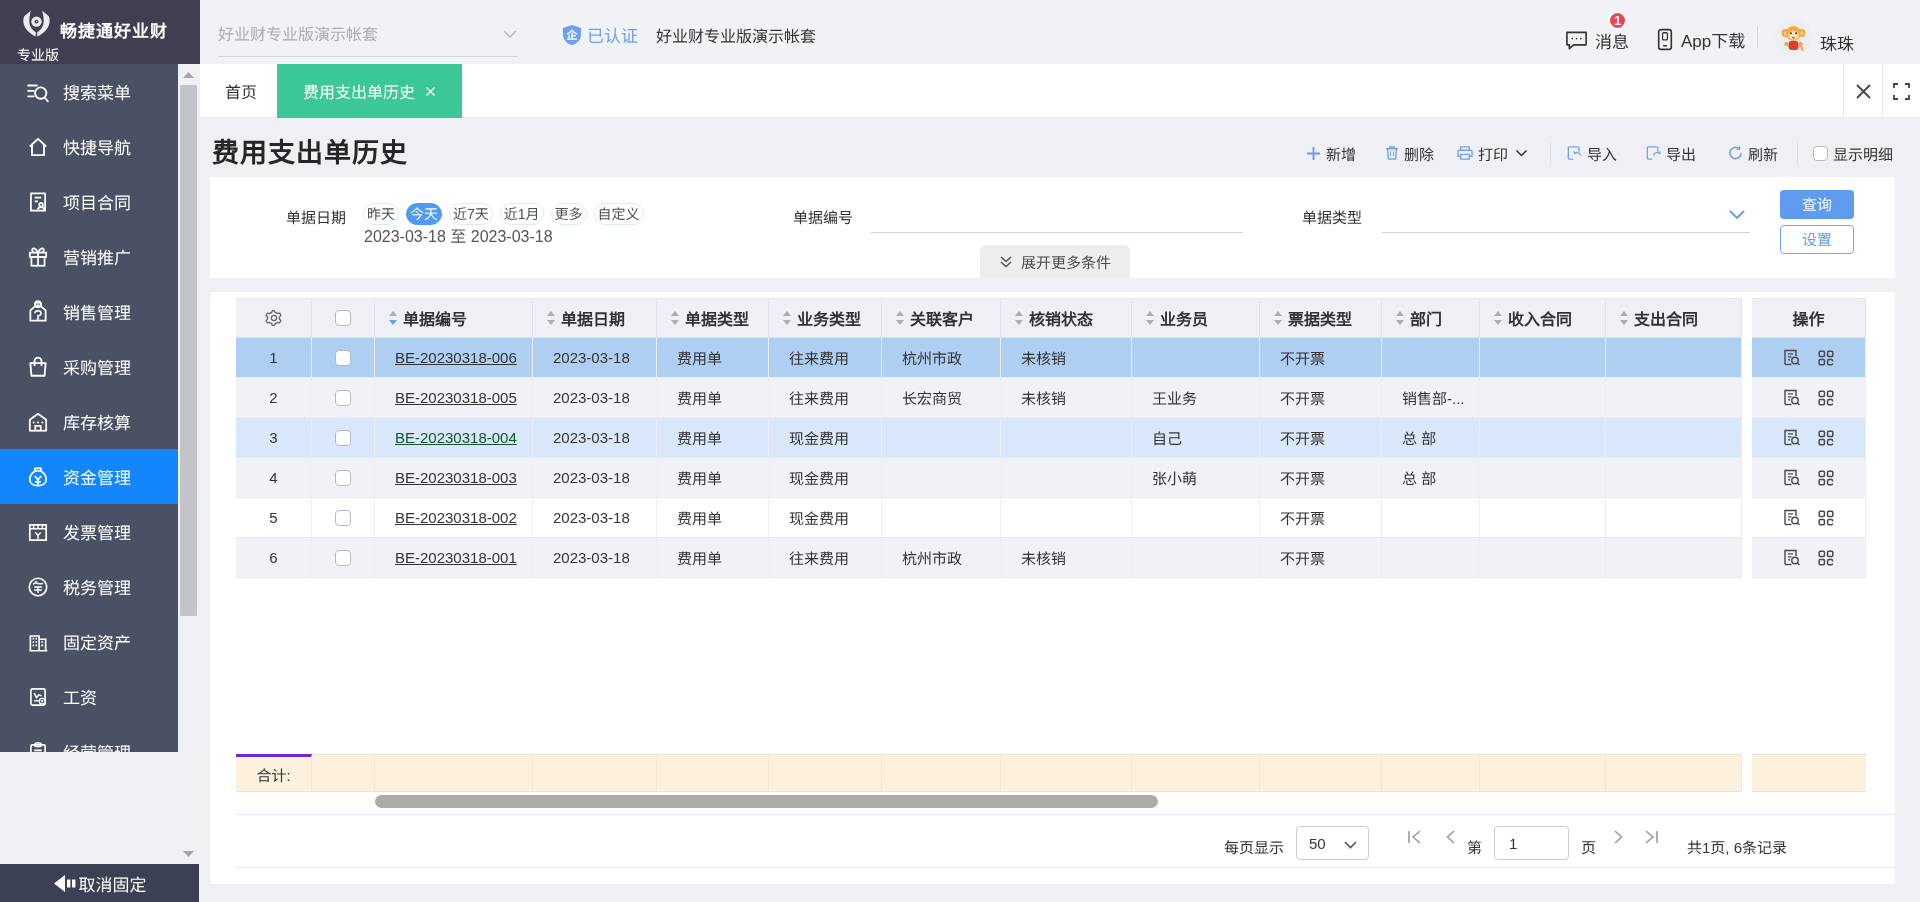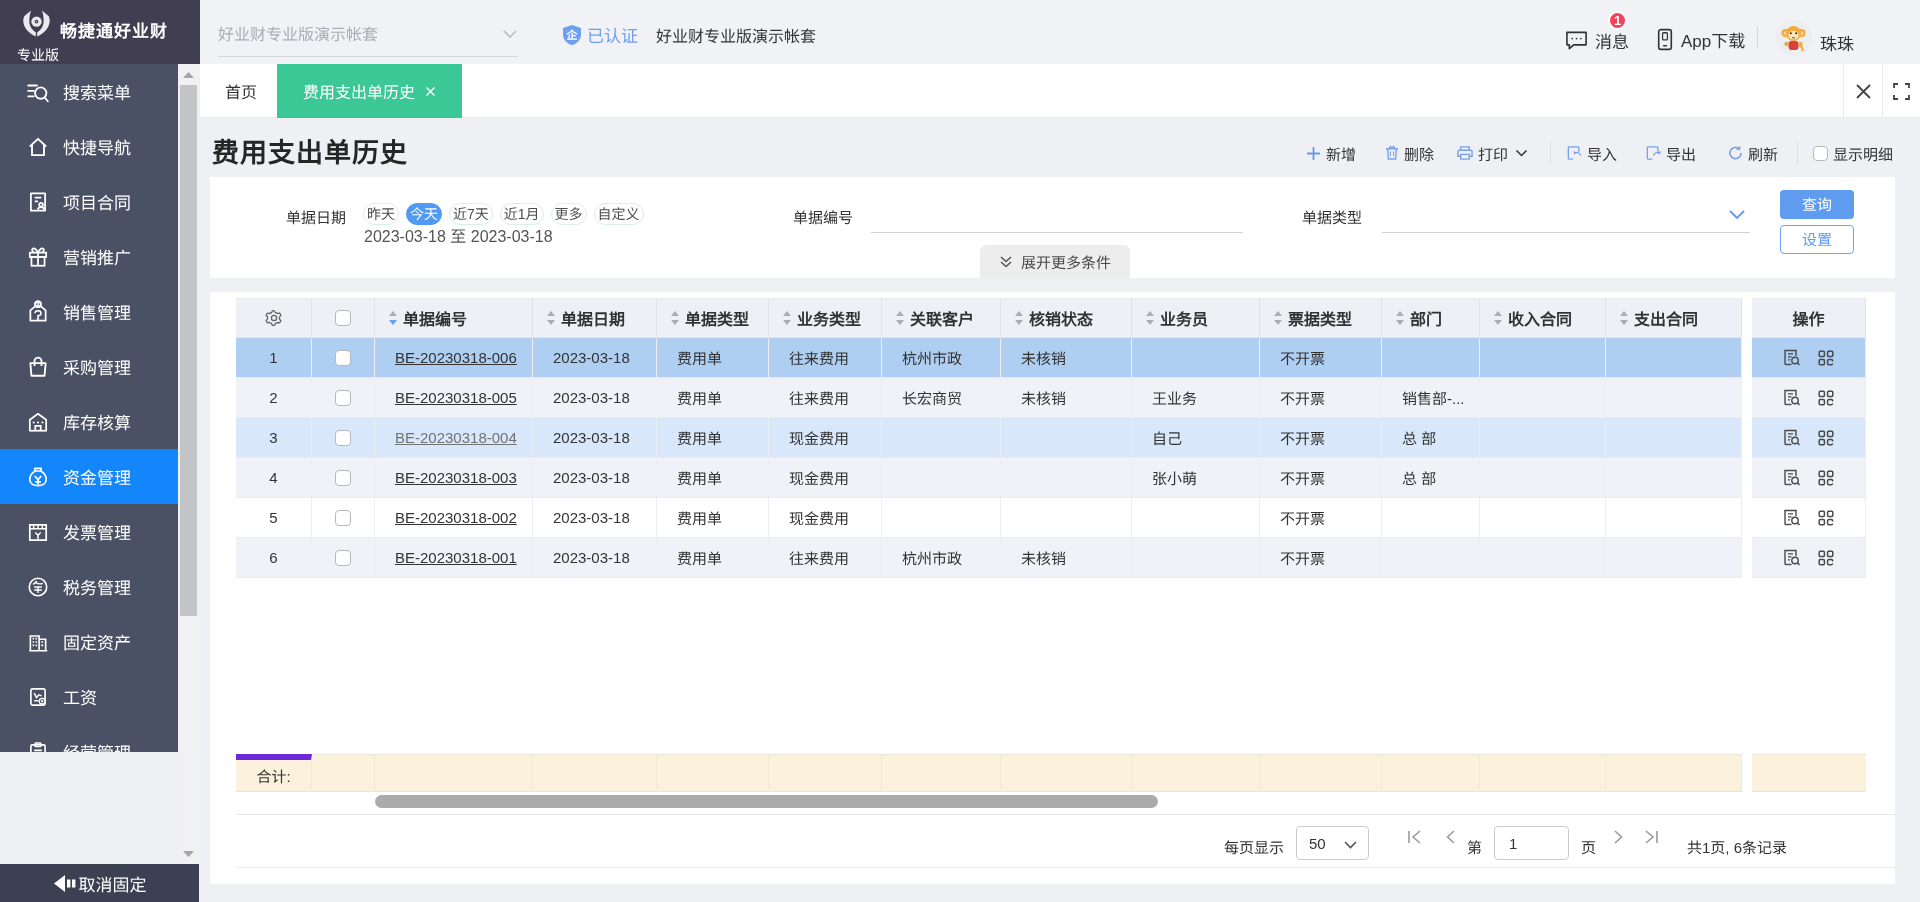--- a/index.html
+++ b/index.html
@@ -361,21 +361,21 @@
               <path d="M10.8 9.6 h2.6 a1.2 1.2 0 0 1 1.2 1.2 v0.6 M14.6 13.4 a1.4 1.4 0 0 1 -1.4 1.4 h-2.2 a1.4 1.4 0 0 1 -1.4 -1.4 v-2.4 a1.4 1.4 0 0 1 1.4 -1.4"></path>
             </svg>
           </div>
         </div>
         <div class="trow body-row r-sel3">
           <div class="cell" style="width:76px;">3</div>
           <div class="cell" style="width:63px;">
             <span class="cb"></span>
           </div>
           <div class="cell cl" style="width:158px;">
-            <span class="lnk" style="color:#737373;">BE-20230318-004</span>
+            <span class="lnk" style="color:#14532d;">BE-20230318-004</span>
           </div>
           <div class="cell cl" style="width:124px;">2023-03-18</div>
           <div class="cell cl" style="width:112px;">费用单</div>
           <div class="cell cl" style="width:113px;">现金费用</div>
           <div class="cell cl" style="width:119px;"></div>
           <div class="cell cl" style="width:131px;"></div>
           <div class="cell cl" style="width:128px;">自己</div>
           <div class="cell cl" style="width:122px;">不开票</div>
           <div class="cell cl" style="width:98px;">总 部</div>
           <div class="cell cl" style="width:126px;"></div>
@@ -498,21 +498,21 @@
               <rect x="1.2" y="1.2" width="5.2" height="5.2" rx="1"></rect>
               <rect x="9.6" y="1.2" width="5.2" height="5.2" rx="1"></rect>
               <rect x="1.2" y="9.6" width="5.2" height="5.2" rx="1"></rect>
               <path d="M10.8 9.6 h2.6 a1.2 1.2 0 0 1 1.2 1.2 v0.6 M14.6 13.4 a1.4 1.4 0 0 1 -1.4 1.4 h-2.2 a1.4 1.4 0 0 1 -1.4 -1.4 v-2.4 a1.4 1.4 0 0 1 1.4 -1.4"></path>
             </svg>
           </div>
         </div>
       </div>
       <div id="sum-row">
         <div style="display:flex;height:38px;">
-          <div style="flex:none;width:76px;background:#fbf1dc;border-top:6px solid #6d28d9;border-bottom:1px solid #ece4d0;border-right:1px solid #f1e9d6;display:flex;align-items:center;justify-content:center;font-size:15px;color:#333;">合计:</div>
+          <div style="flex:none;width:76px;background:#fbf1dc;border-top:3px solid #6d28d9;border-bottom:1px solid #ece4d0;border-right:1px solid #f1e9d6;display:flex;align-items:center;justify-content:center;font-size:15px;color:#333;">合计:</div>
           <div style="flex:none;width:63px;background:#fbf1dc;border-top:1px solid #ece4d0;border-bottom:1px solid #ece4d0;border-right:1px solid #f1e9d6;display:flex;align-items:center;justify-content:center;font-size:15px;color:#333;"></div>
           <div style="flex:none;width:158px;background:#fbf1dc;border-top:1px solid #ece4d0;border-bottom:1px solid #ece4d0;border-right:1px solid #f1e9d6;display:flex;align-items:center;justify-content:center;font-size:15px;color:#333;"></div>
           <div style="flex:none;width:124px;background:#fbf1dc;border-top:1px solid #ece4d0;border-bottom:1px solid #ece4d0;border-right:1px solid #f1e9d6;display:flex;align-items:center;justify-content:center;font-size:15px;color:#333;"></div>
           <div style="flex:none;width:112px;background:#fbf1dc;border-top:1px solid #ece4d0;border-bottom:1px solid #ece4d0;border-right:1px solid #f1e9d6;display:flex;align-items:center;justify-content:center;font-size:15px;color:#333;"></div>
           <div style="flex:none;width:113px;background:#fbf1dc;border-top:1px solid #ece4d0;border-bottom:1px solid #ece4d0;border-right:1px solid #f1e9d6;display:flex;align-items:center;justify-content:center;font-size:15px;color:#333;"></div>
           <div style="flex:none;width:119px;background:#fbf1dc;border-top:1px solid #ece4d0;border-bottom:1px solid #ece4d0;border-right:1px solid #f1e9d6;display:flex;align-items:center;justify-content:center;font-size:15px;color:#333;"></div>
           <div style="flex:none;width:131px;background:#fbf1dc;border-top:1px solid #ece4d0;border-bottom:1px solid #ece4d0;border-right:1px solid #f1e9d6;display:flex;align-items:center;justify-content:center;font-size:15px;color:#333;"></div>
           <div style="flex:none;width:128px;background:#fbf1dc;border-top:1px solid #ece4d0;border-bottom:1px solid #ece4d0;border-right:1px solid #f1e9d6;display:flex;align-items:center;justify-content:center;font-size:15px;color:#333;"></div>
           <div style="flex:none;width:122px;background:#fbf1dc;border-top:1px solid #ece4d0;border-bottom:1px solid #ece4d0;border-right:1px solid #f1e9d6;display:flex;align-items:center;justify-content:center;font-size:15px;color:#333;"></div>
           <div style="flex:none;width:98px;background:#fbf1dc;border-top:1px solid #ece4d0;border-bottom:1px solid #ece4d0;border-right:1px solid #f1e9d6;display:flex;align-items:center;justify-content:center;font-size:15px;color:#333;"></div>

